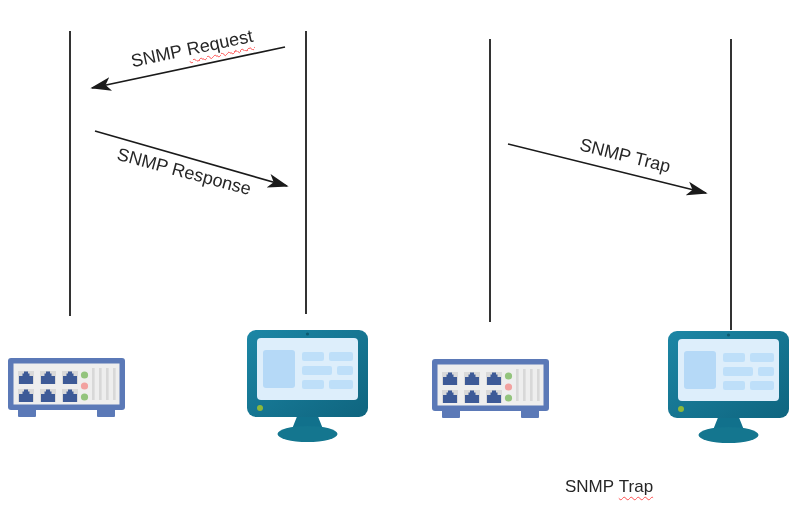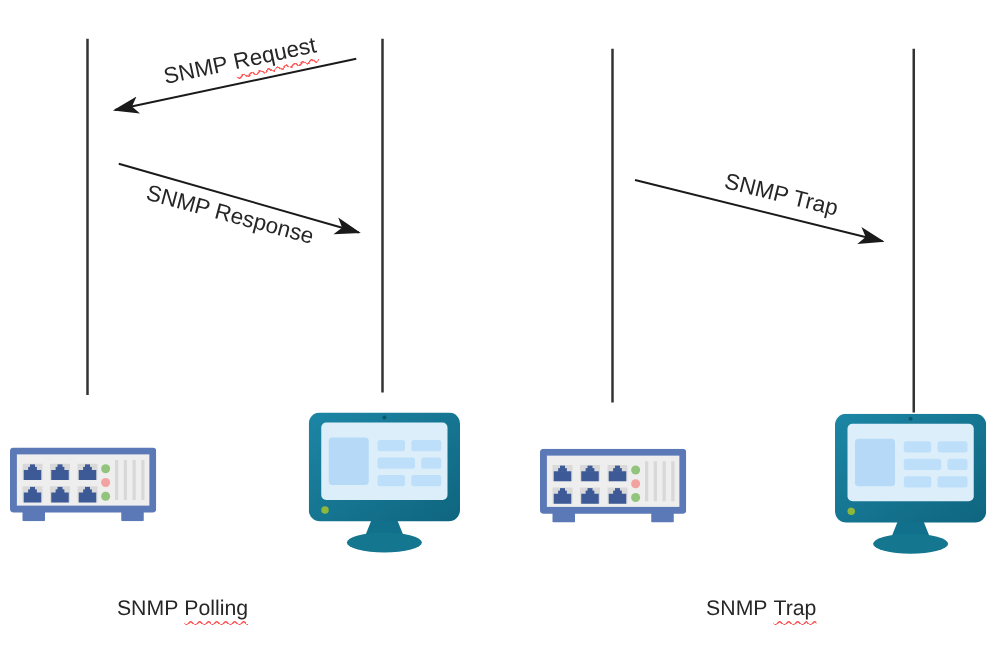--- a/index.html
+++ b/index.html
@@ -203,20 +203,17 @@
         <rect x="55" y="36" width="30" height="9" rx="2"></rect>
           <rect x="90" y="36" width="16" height="9" rx="2"></rect>
         <rect x="55" y="50" width="22" height="9" rx="2"></rect>
           <rect x="82" y="50" width="24" height="9" rx="2"></rect>
       </g>
       <circle cx="60.5" cy="4" r="1.6" fill="#0c5a70"></circle>
       <circle cx="13" cy="78" r="3" fill="#8db83a"></circle>
     </svg>
   </div>
 
-  <div class="caption caption-polling">
-    <span class="label-prefix">SNMP</span><span class="flagged">Polling</span>
-  </div>
   <div class="caption caption-trap">
     <span class="label-prefix">SNMP</span><span class="flagged">Trap</span>
   </div>
 
 </div>
 
 </body></html>

